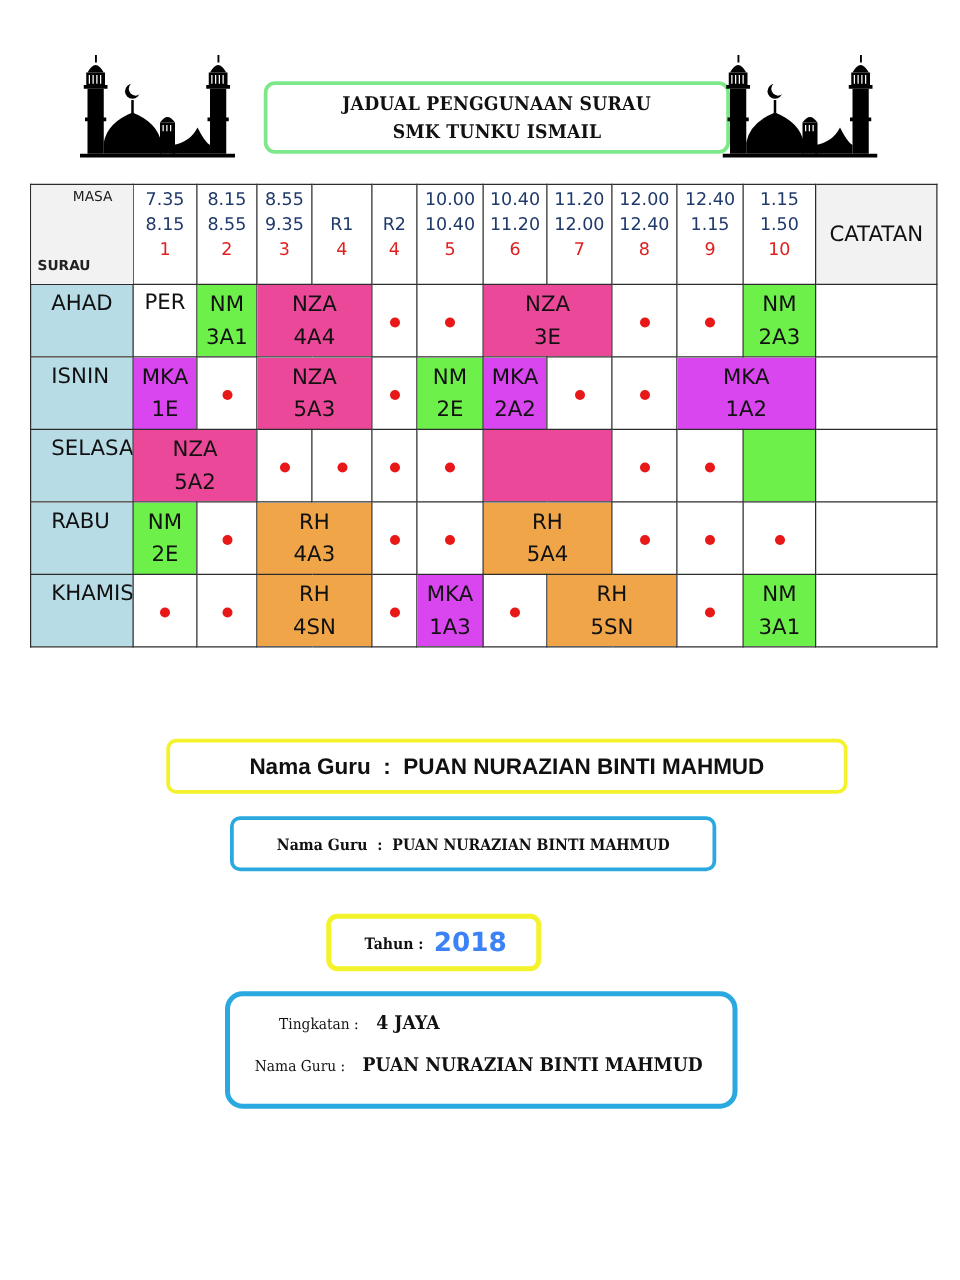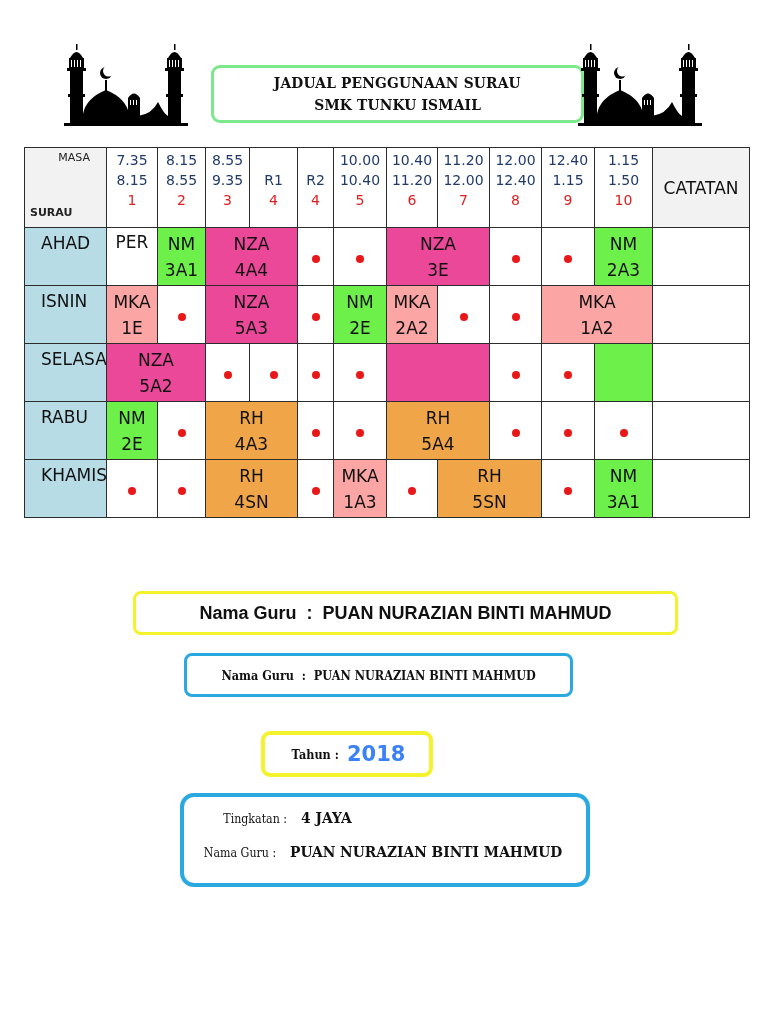--- a/index.html
+++ b/index.html
@@ -18,21 +18,21 @@
   .hdr .time { color:#1f3a6b; font-size:14px; line-height:20px; }
   .hdr .num { color:#e02020; font-size:14px; line-height:20px; }
   .hdr td.catatan { background:#f2f2f2; font-size:17px; color:#111; }
   .hdr .slot { display:flex; flex-direction:column; justify-content:flex-start; height:79px; padding-top:2px; box-sizing:border-box; }
   .hdr .slot.rcol { justify-content:flex-start; padding-top:22px; }
 
   .row td { height:53px; font-size:17px; color:#111; line-height:26px; }
   .row td.day { background:#b8dce6; text-align:left; vertical-align:top; padding:2px 16px; font-size:17px; }
   .c-yellow { background:#ec4899; }
   .c-green { background:#6ef04a; }
-  .c-cyan { background:#fca5a5; }
+  .c-cyan { background:#d946ef; }
   .c-orange { background:#f0a648; }
   .c-white { background:#ffffff; }
   .cell-inner { display:flex; flex-direction:column; align-items:center; justify-content:center; height:100%; }
   .cell-inner.top { justify-content:flex-start; padding-top:1px; }
   .dot { display:inline-block; width:8px; height:8px; border-radius:50%; background:#e81818; }
 
   .box { position:absolute; box-sizing:border-box; display:flex; align-items:center; justify-content:center; }
   .box1 { left:133px; top:591px; width:545px; height:44px; border:3px solid #f4f22a; border-radius:8px; }
   .box1 span { font-family:"Liberation Sans", sans-serif; font-weight:bold; font-size:18px; color:#111; white-space:pre; }
   .box2 { left:184px; top:653px; width:389px; height:44px; border:3px solid #2aa8e0; border-radius:8px; }

